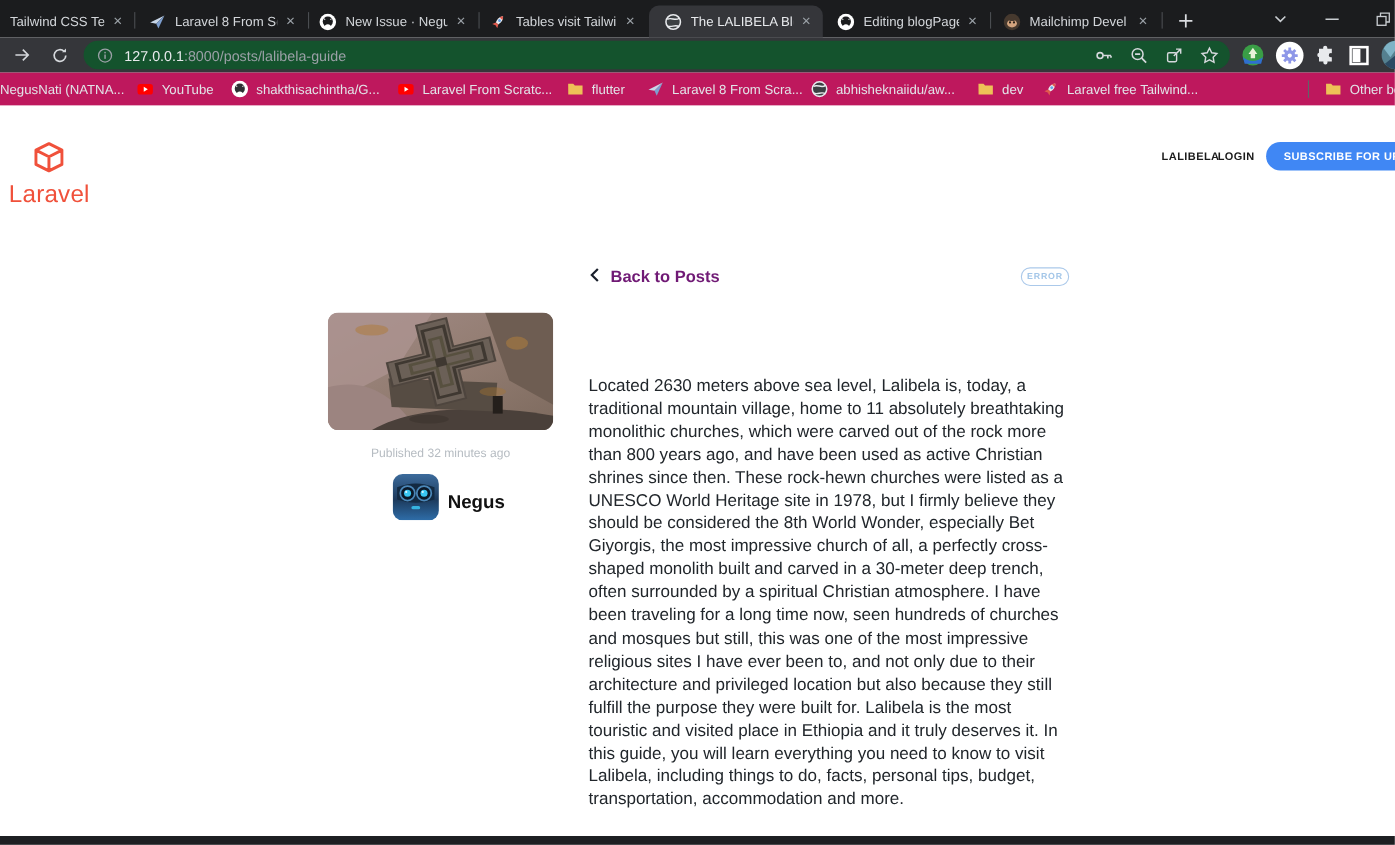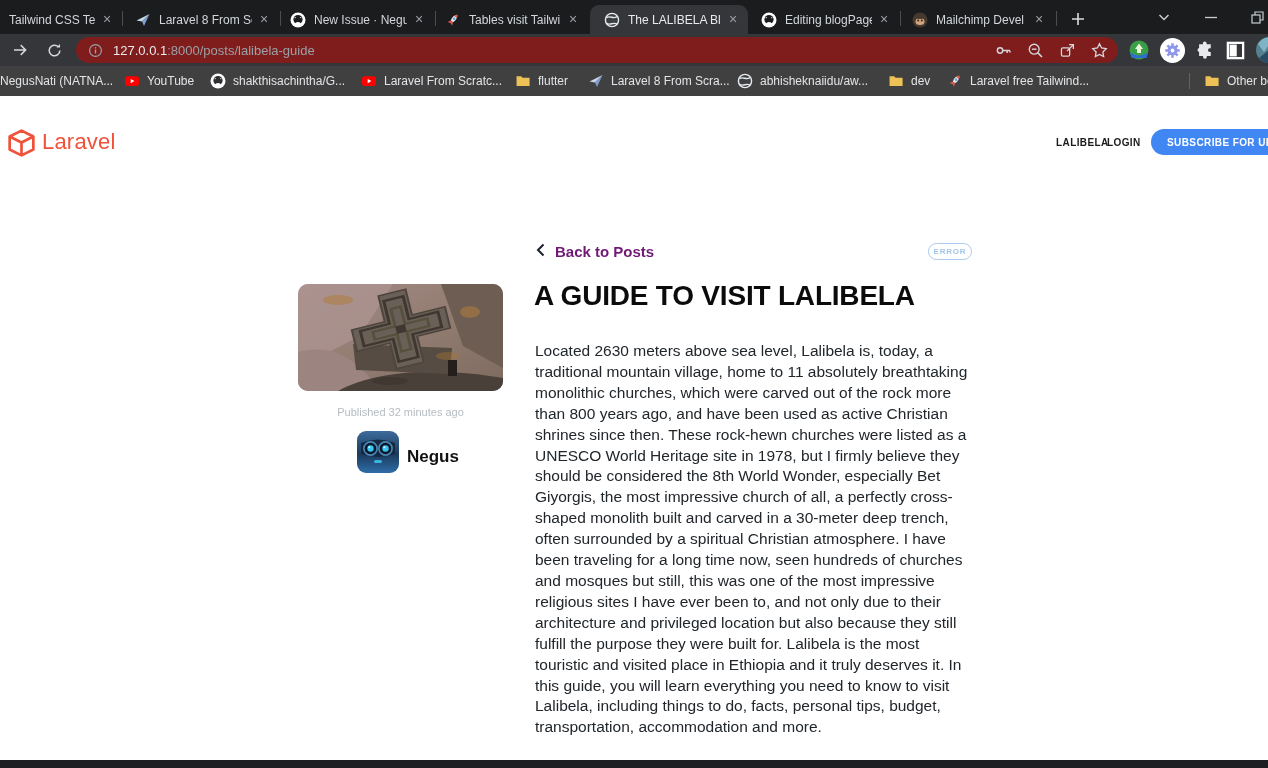--- a/index.html
+++ b/index.html
@@ -16,39 +16,39 @@
     font-size:14px; line-height:15px; text-align:center; border-radius:50%; }
   .tab.active { background:#35363a; border-radius:9px 9px 0 0; color:#e8eaed; }
   .tsep { position:absolute; top:11px; width:1px; height:15px; background:#4a4d51; }
   .newtab { position:absolute; left:1064px; top:5px; width:28px; height:28px; display:flex;
     align-items:center; justify-content:center; }
   .winctl { position:absolute; top:0; height:34px; width:30px; display:flex; align-items:center; justify-content:center; }
 
   
   #toolbar { position:absolute; top:34px; left:0; width:1268px; height:32px; background:#35363a; }
   .navbtn { position:absolute; top:4px; width:24px; height:24px; display:flex; align-items:center; justify-content:center; }
-  #omnibox { position:absolute; left:76px; top:3px; width:1042px; height:26px; background:#7f1d1d;
+  #omnibox { position:absolute; left:76px; top:3px; width:1042px; height:26px; background:#14532d;
     border-radius:13px; display:flex; align-items:center; }
   #omnibox .url { font-size:13px; margin-left:10px; white-space:nowrap; }
   #omnibox .url .host { color:#e8eaed; }
   #omnibox .url .rest { color:#9aa0a6; }
   .boxicon { width:22px; height:22px; display:flex; align-items:center; justify-content:center; }
   #box-right { position:absolute; right:8px; top:2px; display:flex; gap:10px; }
   #ext-area { position:absolute; left:1128px; top:2px; height:28px; display:flex; align-items:center; gap:9px; }
 
   
-  #bookmarks { position:absolute; top:66px; left:0; width:1268px; height:30px; background:#404040; }
+  #bookmarks { position:absolute; top:66px; left:0; width:1268px; height:30px; background:#be185d; }
   .bm { position:absolute; top:4px; height:22px; display:flex; align-items:center; gap:7px;
     color:#e2e4e8; font-size:12px; white-space:nowrap; }
   .bm .fav { width:16px; height:16px; }
   .bmsep { position:absolute; left:1189px; top:7px; width:1px; height:16px; background:#5f6368; }
 
   
   #webpage { position:absolute; top:96px; left:0; width:1268px; height:664px; background:#fff; }
-  #brand { position:absolute; left:8px; top:33px; display:flex; gap:7px; }
+  #brand { position:absolute; left:8px; top:33px; display:flex; align-items:center; gap:7px;flex-direction:column; }
   #brand .brandname { color:#f0513b; font-size:22px; font-weight:500; letter-spacing:.2px; }
   .authlink { position:absolute; top:41px; font-size:10px; font-weight:bold; color:#1b1b1b; letter-spacing:.4px; }
   #subscribe-btn { position:absolute; left:1151px; top:33px; height:26px; border-radius:13px;
     background:#4087f4; color:#fff; font-size:10px; font-weight:bold; letter-spacing:.4px;
     display:flex; align-items:center; padding:0 16px; white-space:nowrap; border:none; }
 
   #back-row { position:absolute; left:536px; top:147px; display:flex; align-items:flex-start; gap:10px;
     font-size:15px; font-weight:bold; color:#701a75; }
   #error-badge { position:absolute; left:928px; top:147px; width:44px; height:17px; border:1px solid #abc9ea;
     border-radius:9px; color:#a3c6e8; font-size:8px; font-weight:bold; letter-spacing:.8px;
@@ -389,17 +389,16 @@
       <circle cx="28.5" cy="17.5" r="6.6" fill="#0b1828" stroke="#4b87b8" stroke-width="1.6"></circle>
       <circle cx="13.5" cy="17.5" r="3.2" fill="#39c6f2"></circle>
       <circle cx="28.5" cy="17.5" r="3.2" fill="#39c6f2"></circle>
       <circle cx="12.3" cy="16.2" r="1" fill="#d8f4ff"></circle>
       <circle cx="27.3" cy="16.2" r="1" fill="#d8f4ff"></circle>
       <rect x="17" y="29" width="8" height="3" rx="1.5" fill="#39c6f2" opacity=".85"></rect>
     </svg>
   </div>
   <div id="author-name">Negus</div>
 
-  <h1 id="post-title">A GUIDE TO VISIT LALIBELA</h1>
   <div id="post-body">Located 2630 meters above sea level, Lalibela is, today, a traditional mountain village, home to 11 absolutely breathtaking monolithic churches, which were carved out of the rock more than 800 years ago, and have been used as active Christian shrines since then. These rock-hewn churches were listed as a UNESCO World Heritage site in 1978, but I firmly believe they should be considered the 8th World Wonder, especially Bet Giyorgis, the most impressive church of all, a perfectly cross-shaped monolith built and carved in a 30-meter deep trench, often surrounded by a spiritual Christian atmosphere. I have been traveling for a long time now, seen hundreds of churches and mosques but still, this was one of the most impressive religious sites I have ever been to, and not only due to their architecture and privileged location but also because they still fulfill the purpose they were built for. Lalibela is the most touristic and visited place in Ethiopia and it truly deserves it. In this guide, you will learn everything you need to know to visit Lalibela, including things to do, facts, personal tips, budget, transportation, accommodation and more.</div>
 </div>
 
 <div id="taskbar-edge"></div>
 
 </body></html>

